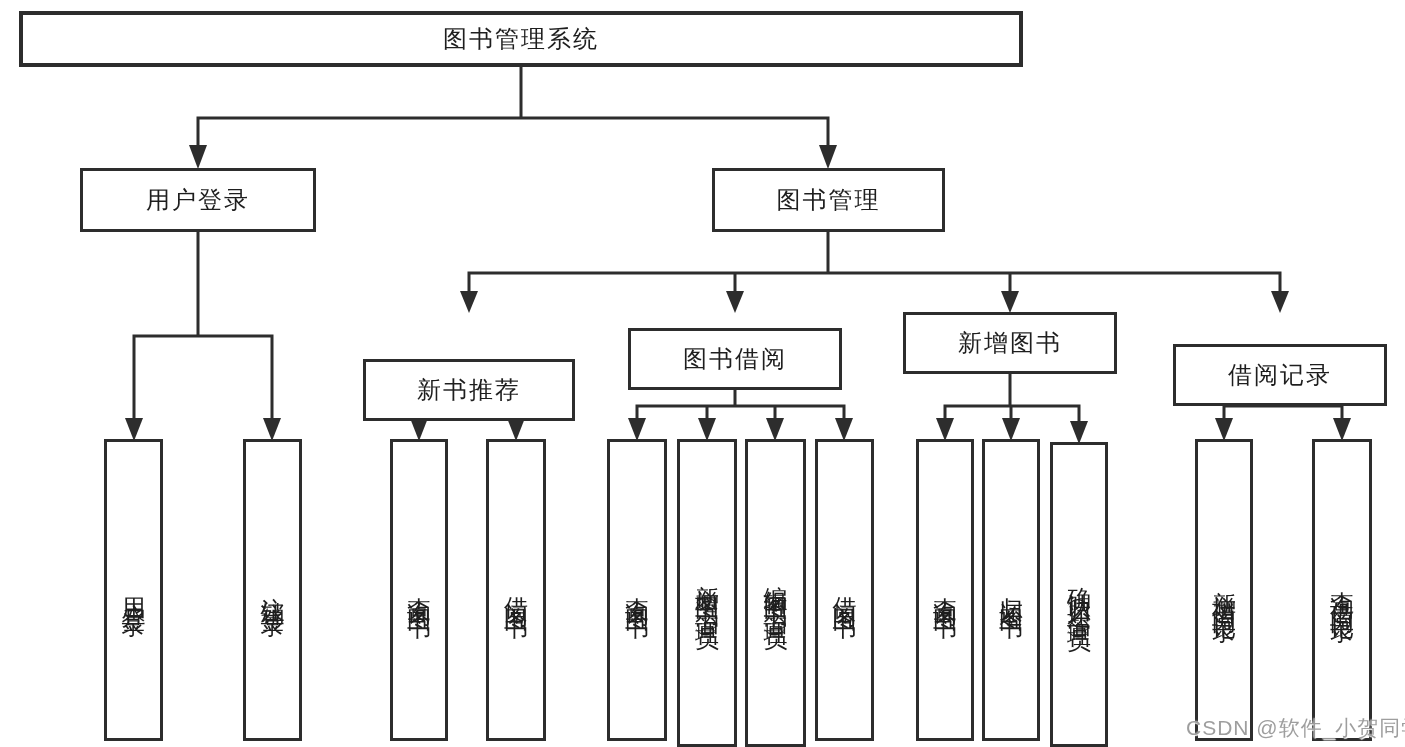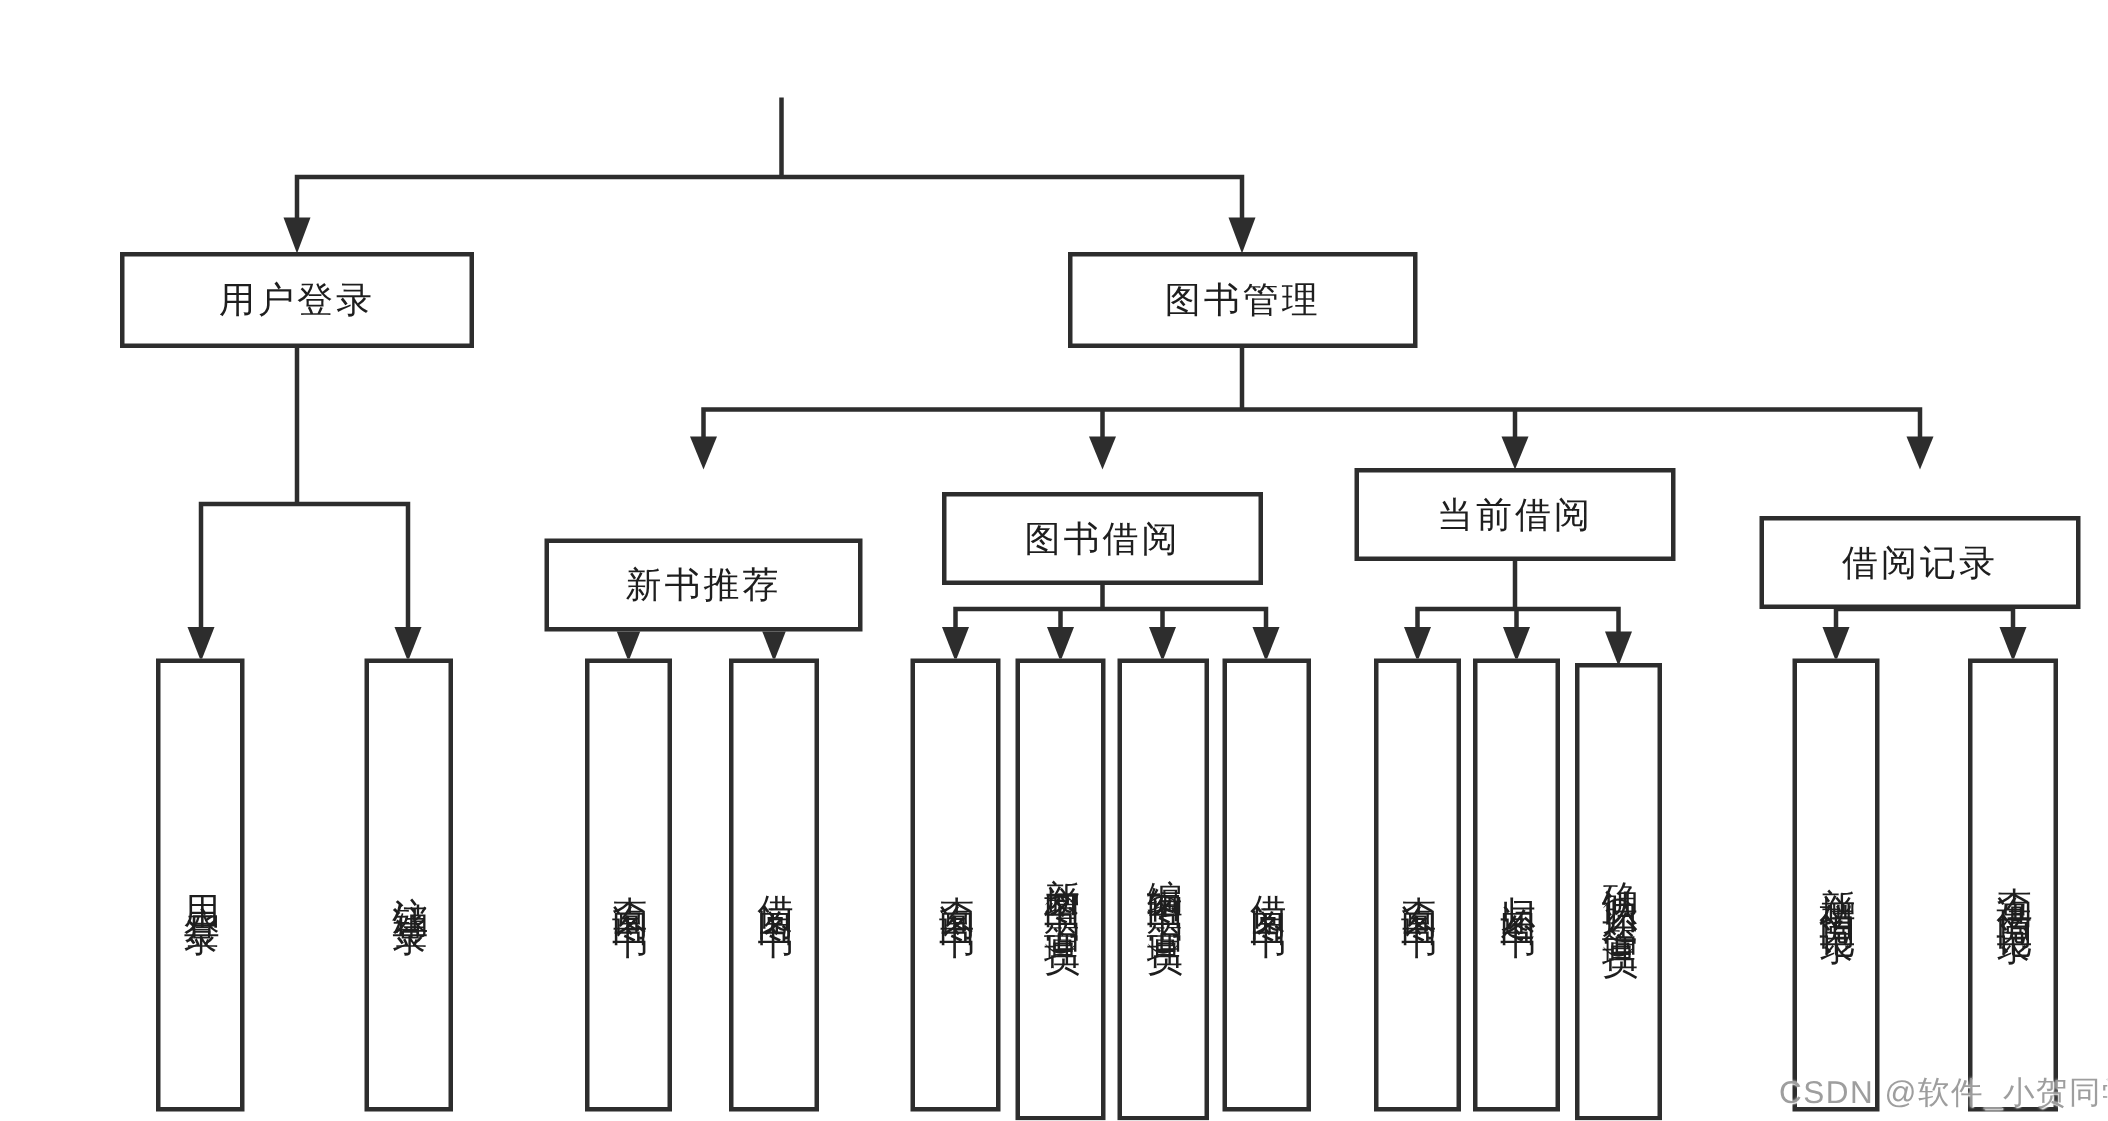--- a/index.html
+++ b/index.html
@@ -113,36 +113,39 @@
       <polygon points="766,418 784,418 775,441"></polygon>
       <polygon points="835,418 853,418 844,441"></polygon>
       <polygon points="936,418 954,418 945,441"></polygon>
       <polygon points="1002,418 1020,418 1011,441"></polygon>
       <polygon points="1070,421 1088,421 1079,444"></polygon>
       <polygon points="1215,418 1233,418 1224,441"></polygon>
       <polygon points="1333,418 1351,418 1342,441"></polygon>
     </g>
   </svg>
 
+  <div class="node node-h root" style="left:19px; top:11px; width:1004px; height:56px;">
+    <span>图书管理系统</span>
+  </div>
 
   <div class="node node-h" style="left:80px; top:168px; width:236px; height:64px;">
     <span>用户登录</span>
   </div>
   <div class="node node-h" style="left:712px; top:168px; width:233px; height:64px;">
     <span>图书管理</span>
   </div>
 
   <div class="node node-h" style="left:363px; top:312px; width:212px; height:62px;margin-top:47px;">
     <span>新书推荐</span>
   </div>
   <div class="node node-h" style="left:628px; top:328px; width:214px; height:62px;align-items:center;">
     <span>图书借阅</span>
   </div>
   <div class="node node-h" style="left:903px; top:312px; width:214px; height:62px;">
-    <span>当前借阅</span>
+    <span>新增图书</span>
   </div>
   <div class="node node-h" style="left:1173px; top:312px; width:214px; height:62px;margin-top:32px;">
     <span>借阅记录</span>
   </div>
 
   <div class="node node-v" style="left:104px; top:439px; width:59px; height:302px;">
     <span>用户登录</span>
   </div>
   <div class="node node-v" style="left:243px; top:439px; width:59px; height:302px;">
     <span>注销登录</span>

